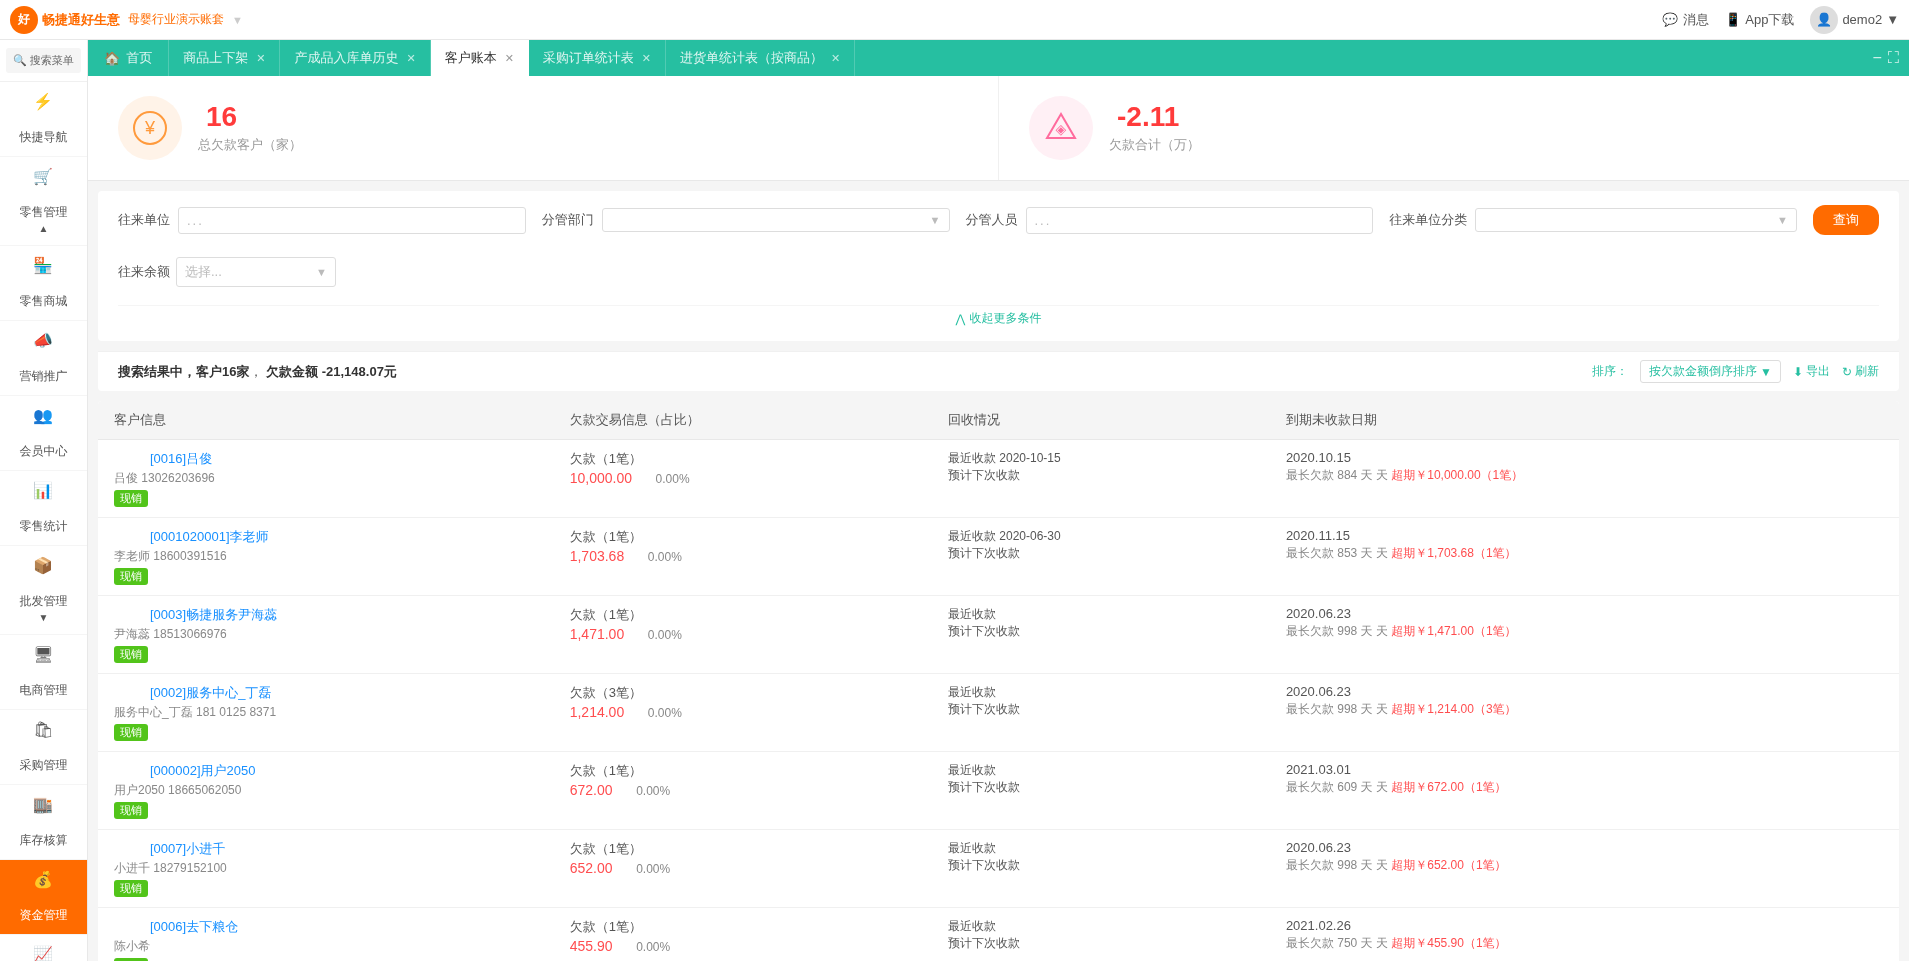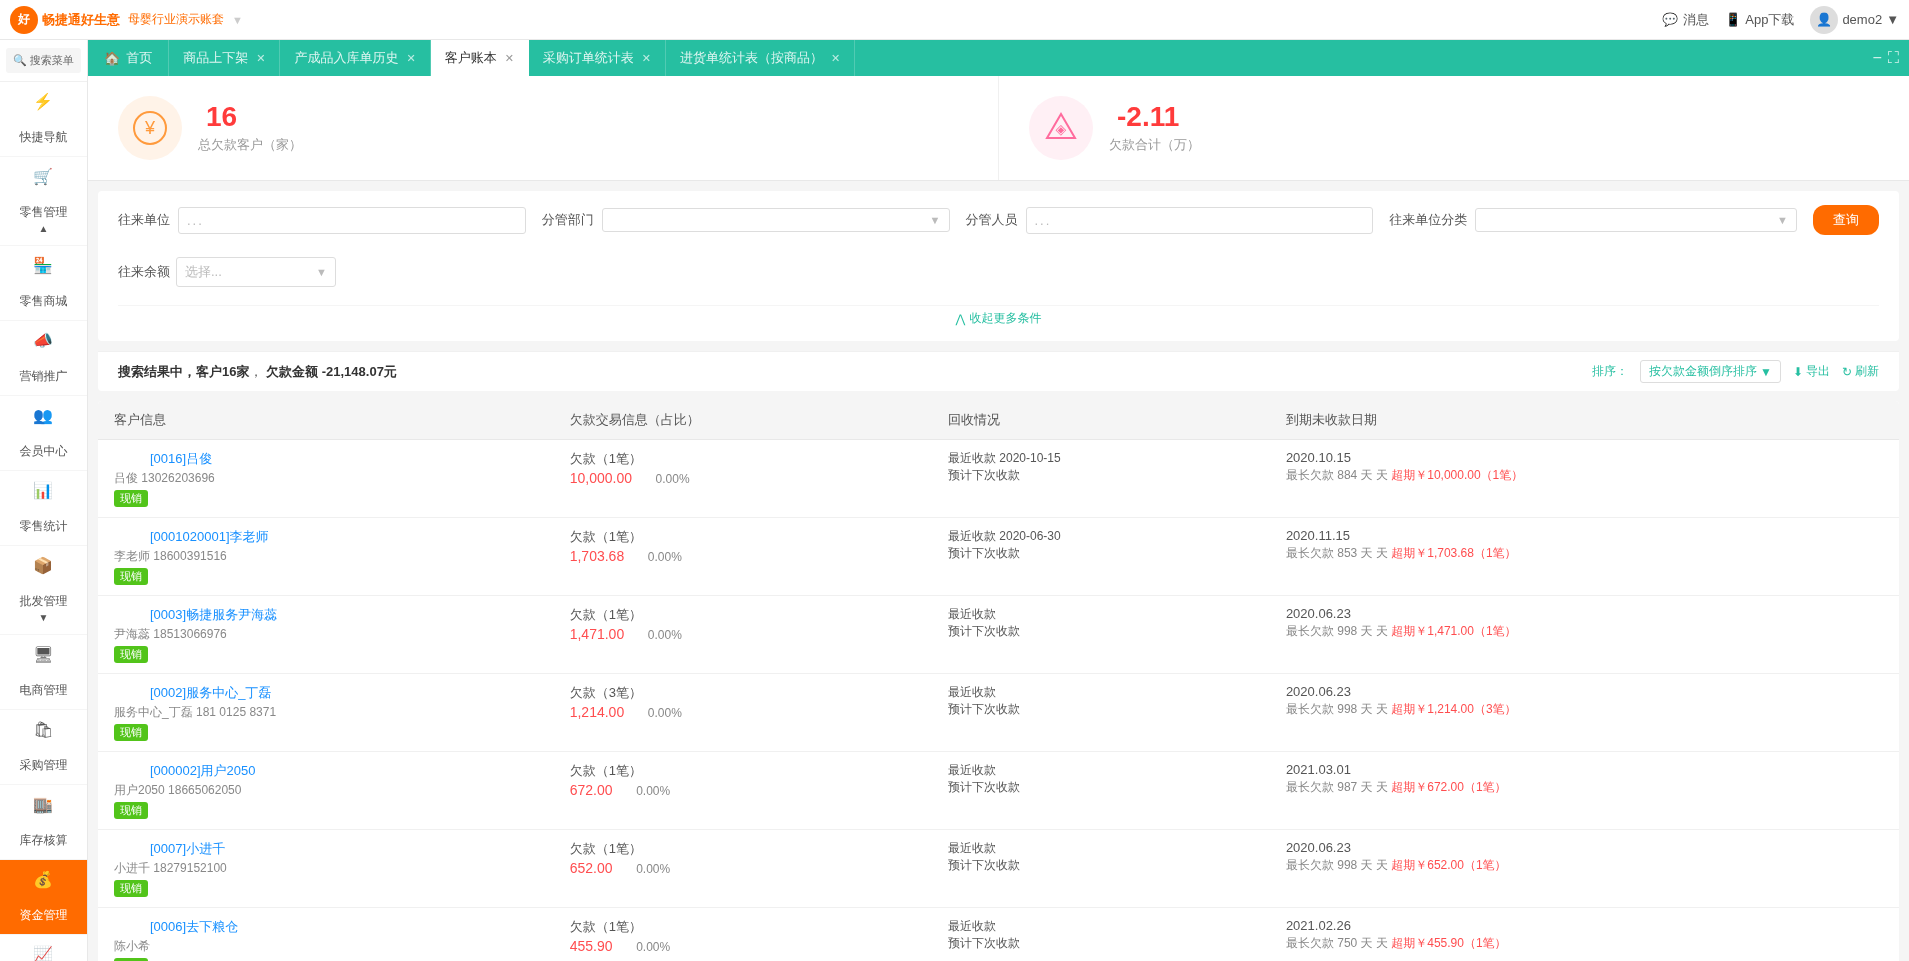--- a/index.html
+++ b/index.html
@@ -487,21 +487,21 @@
           <span>最近收款</span>
           
         </div>
         <div class="latest-payment">
           <span>预计下次收款</span>
         </div>
       </td>
       <td>
         <div class="date-text">2021.03.01</div>
         <div class="overdue-days">
-          <span>最长欠款 987 天 天 </span>
+          <span>最长欠款 609 天 天 </span>
           <a class="overdue-link">超期￥672.00（1笔）</a>
         </div>
       </td>
     </tr>
                 <tr>
       <td>
         <div class="customer-name">[0007]小进千</div>
         <div class="customer-info">小进千 18279152100</div>
         <span class="tag-green">现销</span>
       </td>

